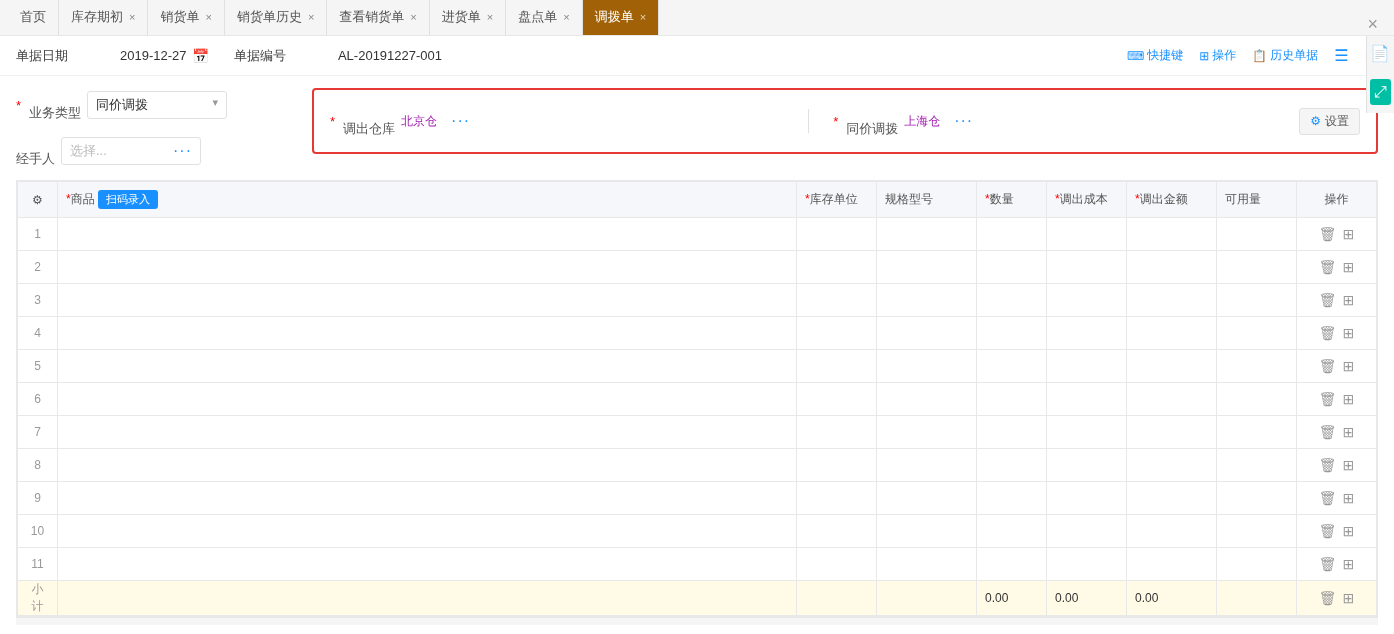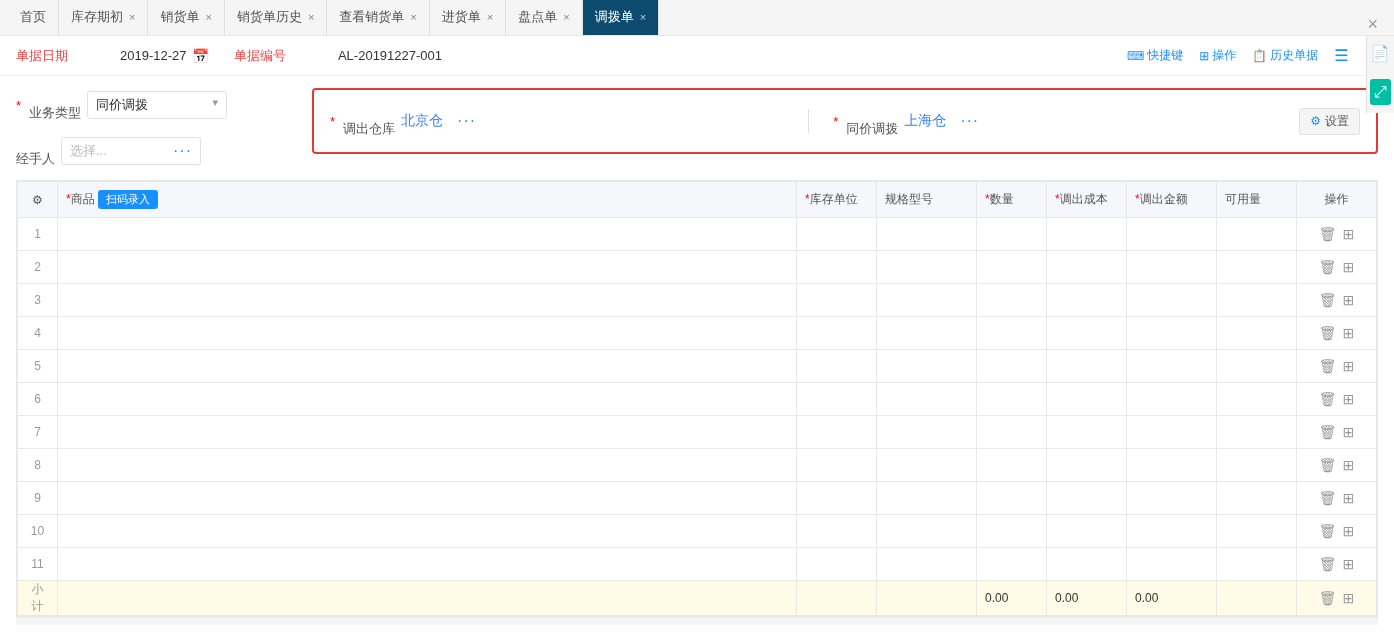--- a/index.html
+++ b/index.html
@@ -21,21 +21,21 @@
       height: 36px;
       cursor: pointer;
       font-size: 13px;
       color: #555;
       border-right: 1px solid #e0e0e0;
       white-space: nowrap;
       background: #f5f5f5;
     }
     .tab-item:first-child { border-left: none; }
     .tab-item.active {
-      background: #0c4a6e;
+      background: #a16207;
       color: #fff;
     }
     .tab-item .close-icon {
       margin-left: 6px;
       font-size: 11px;
       opacity: 0.7;
       cursor: pointer;
     }
     .tab-item.active .close-icon { color: #fff; }
 
@@ -55,21 +55,21 @@
       padding: 10px 16px;
       border-bottom: 1px solid #f0f0f0;
       gap: 24px;
     }
     .header-field {
       display: flex;
       align-items: center;
       gap: 6px;
       font-size: 13px;
     }
-    .header-label { color: #ef4444; }
+    .header-label { color: #404040; }
     .header-value { color: #333; font-weight: 500; margin-left: 46px; }
     .calendar-icon { color: #1890ff; cursor: pointer; font-size: 14px; }
     .header-right-actions {
       margin-left: auto;
       display: flex;
       align-items: center;
       gap: 16px;
       color: #1890ff;
       font-size: 12px;
     }
@@ -125,21 +125,21 @@
       align-items: center;
       gap: 0;
       position: relative;
     }
     .warehouse-field {
       display: flex;
       align-items: center;
       gap: 6px;
       flex: 1;
     }
-    .warehouse-value { color: #3b82f6; font-size: 14px; }
+    .warehouse-value { color: #a21caf; font-size: 12px; }
     .dots-btn {
       color: #1890ff;
       cursor: pointer;
       font-size: 16px;
       letter-spacing: 1px;
       margin-left: 8px;
     }
     .warehouse-divider {
       width: 1px;
       height: 24px;

